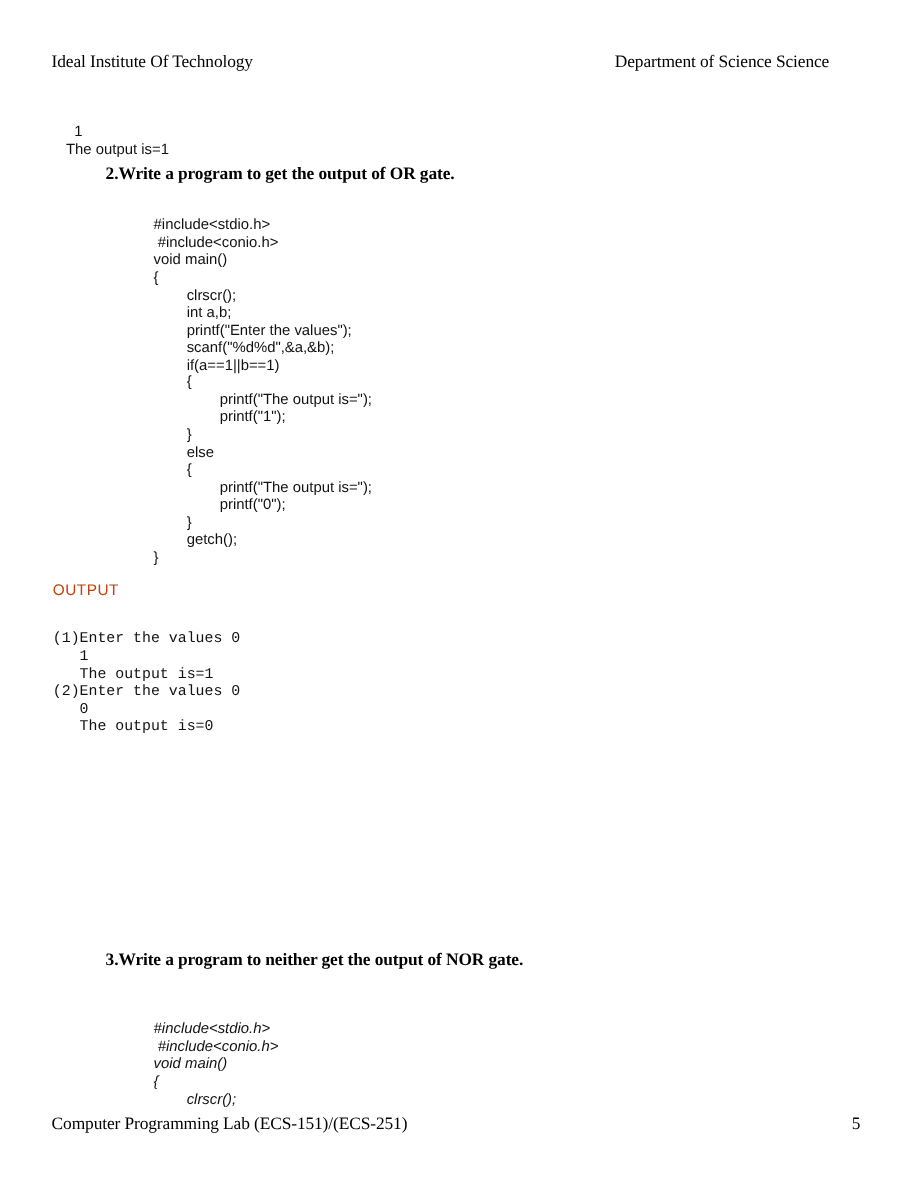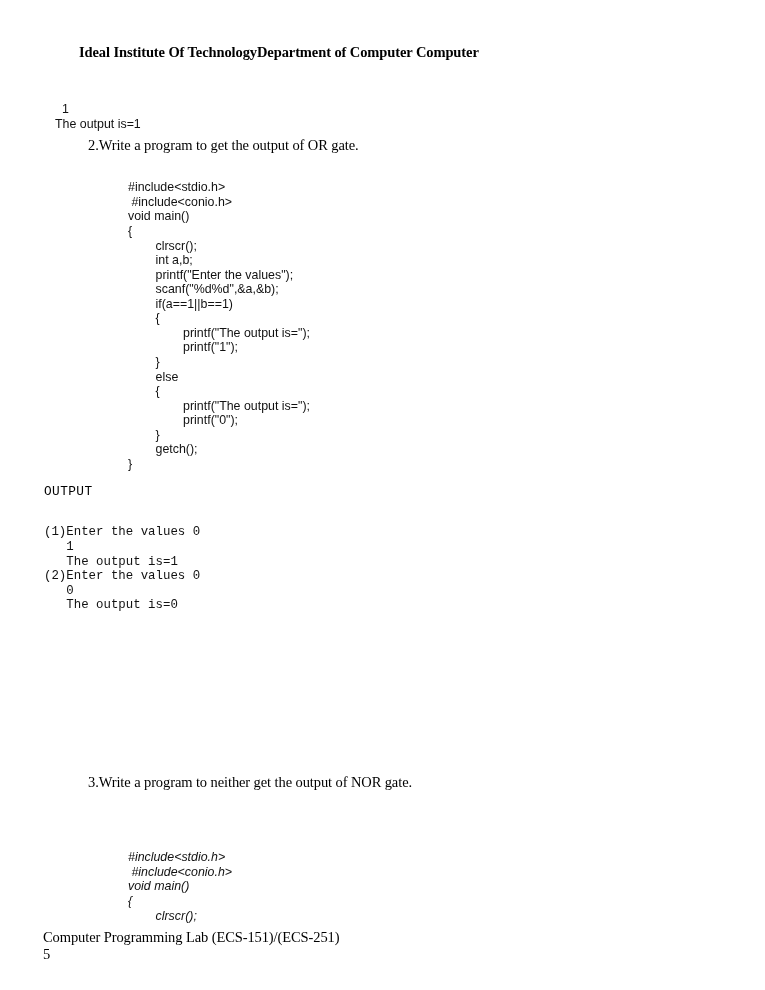--- a/index.html
+++ b/index.html
@@ -21,27 +21,26 @@
     background: #ffffff;
   }
 
   
   .running-header {
     position: absolute;
     top: 44px;
     left: 43px;
     right: 48px;
     display: flex;
-    justify-content: flex-start;
+    justify-content: space-between;
     align-items: baseline;
     font-family: "Liberation Serif", "DejaVu Serif", serif;
-    font-weight: bold;
+    font-weight: normal;
     font-size: 14.5px;
     letter-spacing: -0.1px;
-    margin-left: 36px;
   }
   .running-header .right {
     margin-right: 26px;
   }
 
   
   .console {
     font-family: "Liberation Sans", "DejaVu Sans", sans-serif;
     font-size: 12.4px;
     line-height: 14.6px;
@@ -53,82 +52,81 @@
   .carryover {
     position: absolute;
     top: 90px;
     left: 55px;
   }
 
   
   .question {
     position: absolute;
     font-family: "Liberation Serif", "DejaVu Serif", serif;
-    font-weight: normal;
+    font-weight: bold;
     font-size: 14.5px;
     letter-spacing: -0.1px;
     white-space: pre;
   }
   .question.q2 { top: 137px; left: 88px; }
-  .question.q3 { top: 774px; left: 88px; }
+  .question.q3 { top: 792px; left: 88px; }
 
   
   .code {
     position: absolute;
     font-family: Liberation Sans, sans-serif;
     font-size: 12.4px;
     line-height: 14.55px;
     white-space: pre;
     color: #111111;
     tab-size: 8;
   }
   .code.code-or  { top: 168px; left: 128px; }
   .code.code-nor { top: 838px; left: 128px; font-style: italic; }
 
   
   .output-label {
     position: absolute;
     top: 484px;
     left: 44px;
-    font-family: Liberation Mono, monospace;
+    font-family: Liberation Sans, sans-serif;
     font-size: 12.8px;
     letter-spacing: 0.4px;
     white-space: pre;
-    color: #000000;
+    color: #c2410c;
   }
   .output-body {
     position: absolute;
     top: 513px;
     left: 44px;
     font-family: Liberation Mono, monospace;
   }
 
   
   .running-footer {
     position: absolute;
     top: 929px;
     left: 43px;
     right: 48px;
     display: flex;
     justify-content: space-between;
     align-items: baseline;
     font-family: "Liberation Serif", "DejaVu Serif", serif;
     font-size: 14.5px;
     letter-spacing: -0.1px;
-    flex-direction: column;
   }
 </style>
 </head>
 <body>
 
 <div class="page">
 
   <div class="running-header">
     <span class="left">Ideal Institute Of Technology</span>
-    <span class="right">Department of Computer Computer</span>
+    <span class="right">Department of Science Science</span>
   </div>
 
   <pre class="console carryover">  1
 The output is=1</pre>
 
   <div class="question q2">2.Write a program to get the output of OR gate.</div>
 
   <pre class="code code-or">#include&lt;stdio.h&gt;
  #include&lt;conio.h&gt;
 void main()

